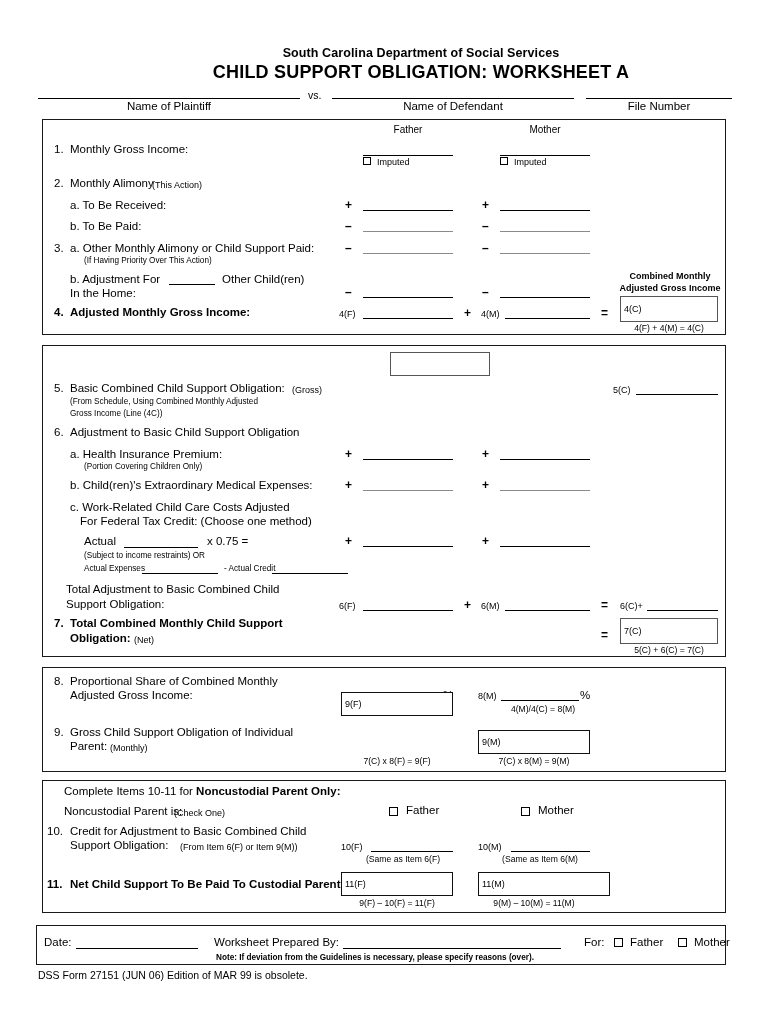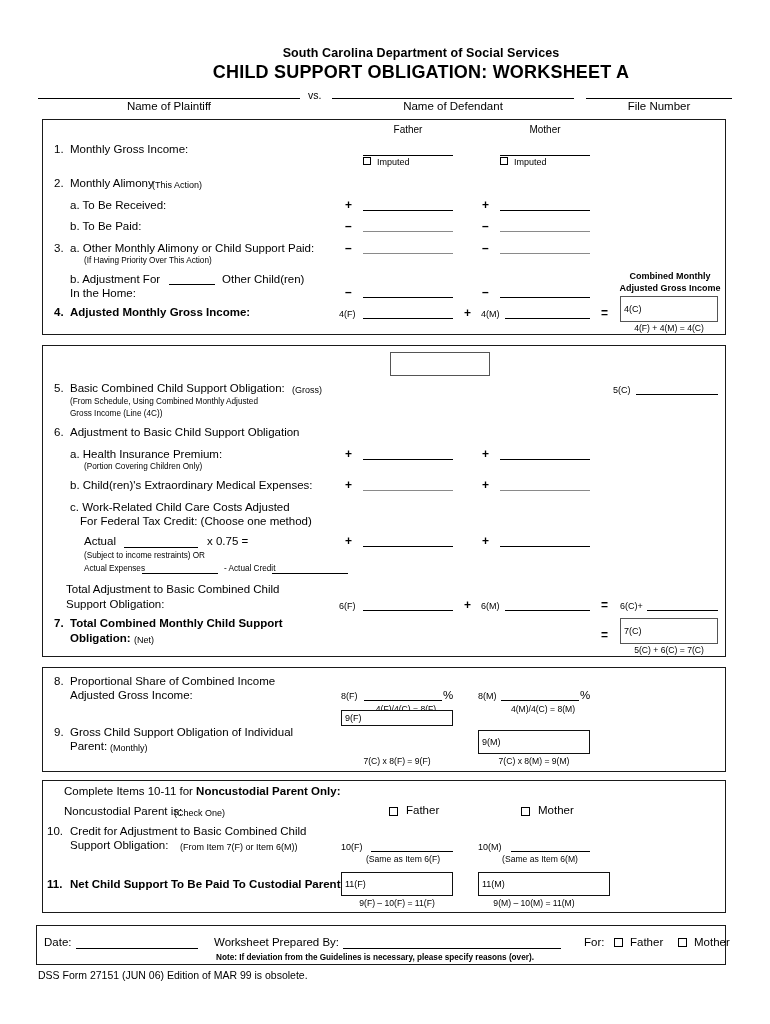--- a/index.html
+++ b/index.html
@@ -191,36 +191,36 @@
   <div class="t sm" style="left:134px;top:635px;">(Net)</div>
   <div class="op" style="left:601px;top:628px;">=</div>
   <div class="vbox" style="left:620px;top:618px;width:98px;height:26px;">
     <span class="vlbl">7(C)</span>
   </div>
   <div class="formula" style="left:620px;top:645px;width:98px;">5(C) + 6(C) = 7(C)</div>
 
   <div class="box" style="left:42px;top:667px;width:684px;height:105px;"></div>
 
   <div class="t md" style="left:54px;top:675px;">8.</div>
-  <div class="t md" style="left:70px;top:675px;">Proportional Share of Combined Income</div>
+  <div class="t md" style="left:70px;top:675px;">Proportional Share of Combined Monthly</div>
   <div class="t md" style="left:70px;top:689px;">Adjusted Gross Income:</div>
   <div class="t sm" style="left:341px;top:691px;">8(F)</div>
   <div class="rule" style="left:364px;top:700px;width:78px;"></div>
   <div class="t md" style="left:443px;top:689px;">%</div>
   <div class="formula" style="left:356px;top:704px;width:100px;">4(F)/4(C) = 8(F)</div>
   <div class="t sm" style="left:478px;top:691px;">8(M)</div>
   <div class="rule" style="left:501px;top:700px;width:78px;"></div>
   <div class="t md" style="left:580px;top:689px;">%</div>
   <div class="formula" style="left:493px;top:704px;width:100px;">4(M)/4(C) = 8(M)</div>
 
   <div class="t md" style="left:54px;top:726px;">9.</div>
   <div class="t md" style="left:70px;top:726px;">Gross Child Support Obligation of Individual</div>
   <div class="t md" style="left:70px;top:740px;">Parent:</div>
   <div class="t sm" style="left:110px;top:743px;">(Monthly)</div>
-  <div class="vbox-k" style="left:341px;top:710px;width:112px;height:16px;text-align:right;">
+  <div class="vbox-k" style="left:341px;top:692px;width:112px;height:24px;text-align:right;">
     <span class="vlbl">9(F)</span>
   </div>
   <div class="formula" style="left:341px;top:756px;width:112px;">7(C) x 8(F) = 9(F)</div>
   <div class="vbox-k" style="left:478px;top:730px;width:112px;height:24px;">
     <span class="vlbl">9(M)</span>
   </div>
   <div class="formula" style="left:478px;top:756px;width:112px;">7(C) x 8(M) = 9(M)</div>
 
   <div class="box" style="left:42px;top:780px;width:684px;height:133px;"></div>
 
@@ -229,21 +229,21 @@
   <div class="t md" style="left:64px;top:805px;">Noncustodial Parent is:</div>
   <div class="t sm" style="left:174px;top:808px;">(Check One)</div>
   <div class="cb-lg" style="left:389px;top:807px;"></div>
   <div class="t md" style="left:406px;top:804px;">Father</div>
   <div class="cb-lg" style="left:521px;top:807px;"></div>
   <div class="t md" style="left:538px;top:804px;">Mother</div>
 
   <div class="t md" style="left:47px;top:825px;">10.</div>
   <div class="t md" style="left:70px;top:825px;">Credit for Adjustment to Basic Combined Child</div>
   <div class="t md" style="left:70px;top:839px;">Support Obligation:</div>
-  <div class="t sm" style="left:180px;top:842px;">(From Item 7(F) or Item 6(M))</div>
+  <div class="t sm" style="left:180px;top:842px;">(From Item 6(F) or Item 9(M))</div>
   <div class="t sm" style="left:341px;top:842px;">10(F)</div>
   <div class="rule" style="left:371px;top:851px;width:82px;"></div>
   <div class="formula" style="left:347px;top:854px;width:112px;">(Same as Item 6(F)</div>
   <div class="t sm" style="left:478px;top:842px;">10(M)</div>
   <div class="rule" style="left:511px;top:851px;width:79px;"></div>
   <div class="formula" style="left:484px;top:854px;width:112px;">(Same as Item 6(M)</div>
 
   <div class="t md b" style="left:47px;top:878px;">11.</div>
   <div class="t md b" style="left:70px;top:878px;">Net Child Support To Be Paid To Custodial Parent:</div>
   <div class="vbox-k" style="left:341px;top:872px;width:112px;height:24px;">

